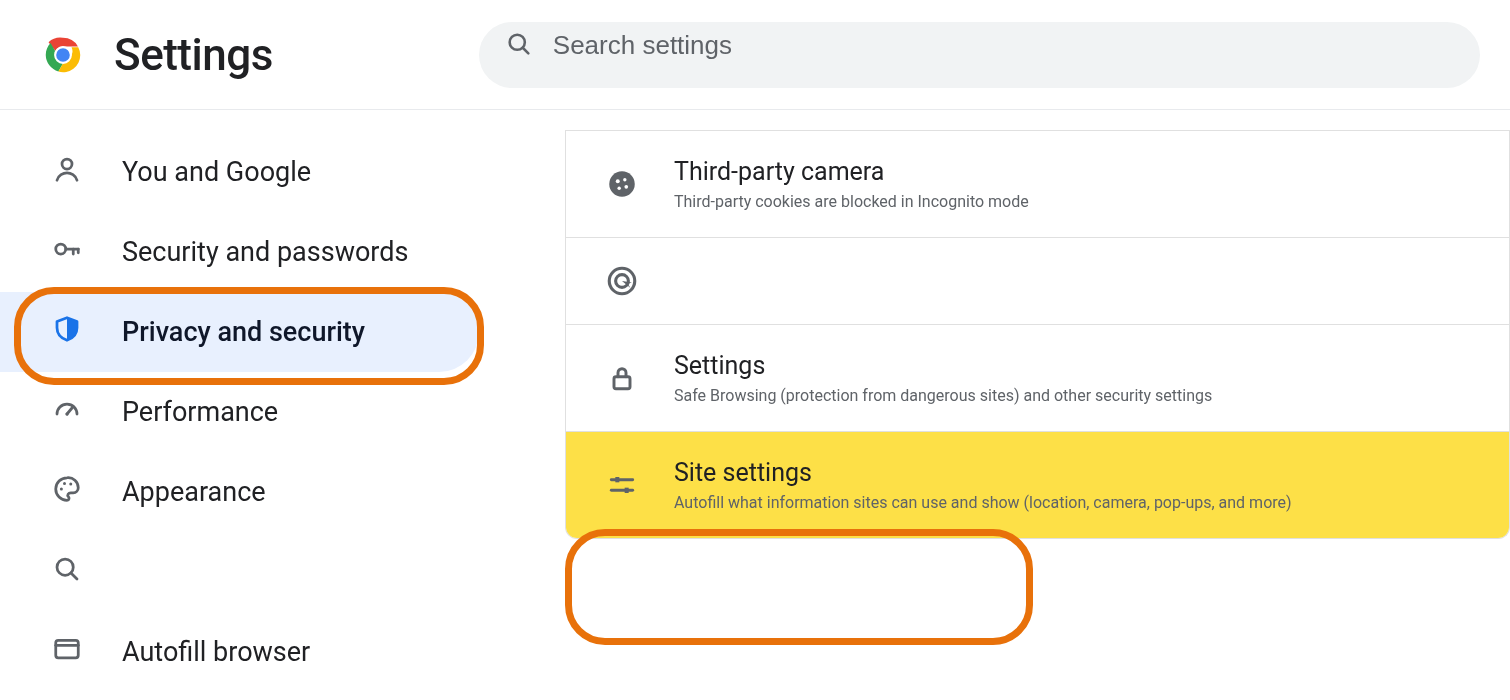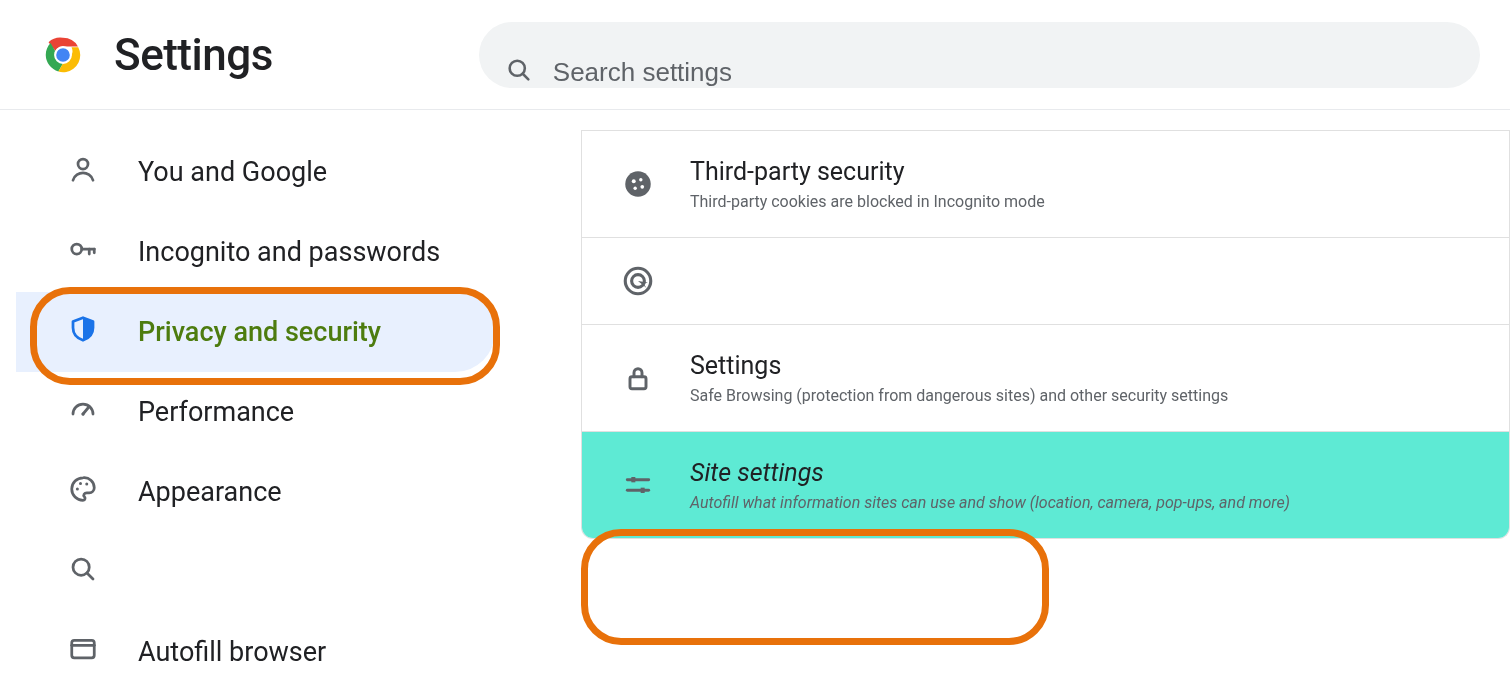--- a/index.html
+++ b/index.html
@@ -27,22 +27,22 @@
     font-weight: 500;
     letter-spacing: -0.5px;
     margin-right: 28px;
   }
   .search-wrap {
     flex: 1;
     height: 66px;
     background: #f1f3f4;
     border-radius: 33px;
     display: flex;
-    align-items: flex-end;
-    padding: 0 26px;
+    align-items: flex-start;
+    padding: 8px 26px;
     gap: 20px;
     margin-left: 150px;
   }
   .search-wrap svg { flex: none; }
   .search-input {
     flex: 1;
     border: none;
     background: transparent;
     font-size: 26px;
     color: #5f6368;
@@ -54,39 +54,38 @@
   .body {
     display: flex;
     height: calc(100% - 110px);
   }
 
   
   .sidebar {
     width: 495px;
     padding-top: 22px;
     position: relative;
-    margin-left: 16px;
   }
   .side-item {
     height: 80px;
     display: flex;
     align-items: center;
     padding-left: 52px;
     margin: 0 16px 0 0;
     border-radius: 0 40px 40px 0;
     font-size: 27px;
     font-weight: 400;
     color: #202124;
     gap: 40px;
     cursor: pointer;
   }
   .side-item svg { flex: none; }
   .side-item.active {
     background: #e8f0fe;
-    color: #4d7c0f;
+    color: #0f172a;
     font-weight: 500;
   }
   .side-item.active svg .stroke-c { stroke: #1a73e8; }
   .side-item.active svg .fill-c { fill: #1a73e8; }
 
   .highlight-box {
     position: absolute;
     border: 7px solid #e8710a;
     border-radius: 40px;
     pointer-events: none;
@@ -109,21 +108,21 @@
   .row {
     display: flex;
     align-items: center;
     gap: 34px;
     padding: 26px 26px 26px 38px;
     border-top: 1px solid #e0e0e0;
     cursor: pointer;
     background: #fff;
   }
   .row:first-child { border-top: 1px solid #e0e0e0; }
-  .row.hover { background: #5eead4; font-style: italic; }
+  .row.hover { background: #fde047; }
   .row .icon-slot {
     width: 36px;
     display: flex;
     justify-content: center;
     flex: none;
   }
   .row .text-slot { flex: 1; min-width: 0; }
   .row .row-title {
     font-size: 25px;
     color: #202124;
@@ -182,21 +181,21 @@
 
     <div class="side-item">
       <span>
         <svg viewBox="0 0 24 24" width="30" height="30">
             <circle cx="7" cy="12" r="4" class="ic-stroke"></circle>
             <line x1="11" y1="12" x2="21" y2="12" class="ic-stroke"></line>
             <line x1="17" y1="12" x2="17" y2="16" class="ic-stroke"></line>
             <line x1="21" y1="12" x2="21" y2="15" class="ic-stroke"></line>
           </svg>
       </span>
-      <span>Incognito and passwords</span>
+      <span>Security and passwords</span>
     </div>
 
     <div class="side-item active">
       <span>
         <svg viewBox="0 0 24 24" width="30" height="30">
           <path d="M12 3l8 3v5c0 5-3.5 8.5-8 10-4.5-1.5-8-5-8-10V6l8-3z" class="ic-stroke stroke-c" style="stroke:#1a73e8"></path>
           <path d="M12 3l8 3v5c0 5-3.5 8.5-8 10V3z" class="fill-c" style="fill:#1a73e8"></path>
         </svg>
       </span>
       <span>Privacy and security</span>
@@ -254,21 +253,21 @@
         <span class="icon-slot">
           <svg viewBox="0 0 24 24" width="34" height="34">
               <circle cx="12" cy="12" r="9" class="ic-fill"></circle>
               <circle cx="9" cy="10" r="1.4" fill="#fff"></circle>
               <circle cx="14" cy="9" r="1.2" fill="#fff"></circle>
               <circle cx="10" cy="15" r="1.2" fill="#fff"></circle>
               <circle cx="15" cy="14" r="1.3" fill="#fff"></circle>
             </svg>
         </span>
         <div class="text-slot">
-          <div class="row-title">Third-party security</div>
+          <div class="row-title">Third-party camera</div>
           <div class="row-desc">Third-party cookies are blocked in Incognito mode</div>
         </div>
       </div>
 
       <div class="row">
         <span class="icon-slot">
           <svg viewBox="0 0 24 24" width="34" height="34">
               <circle cx="12" cy="12" r="9" class="ic-stroke"></circle>
               <circle cx="12" cy="12" r="4.5" class="ic-stroke"></circle>
               <path d="M12 12l6 5-2-3 3-1z" class="ic-fill"></path>

